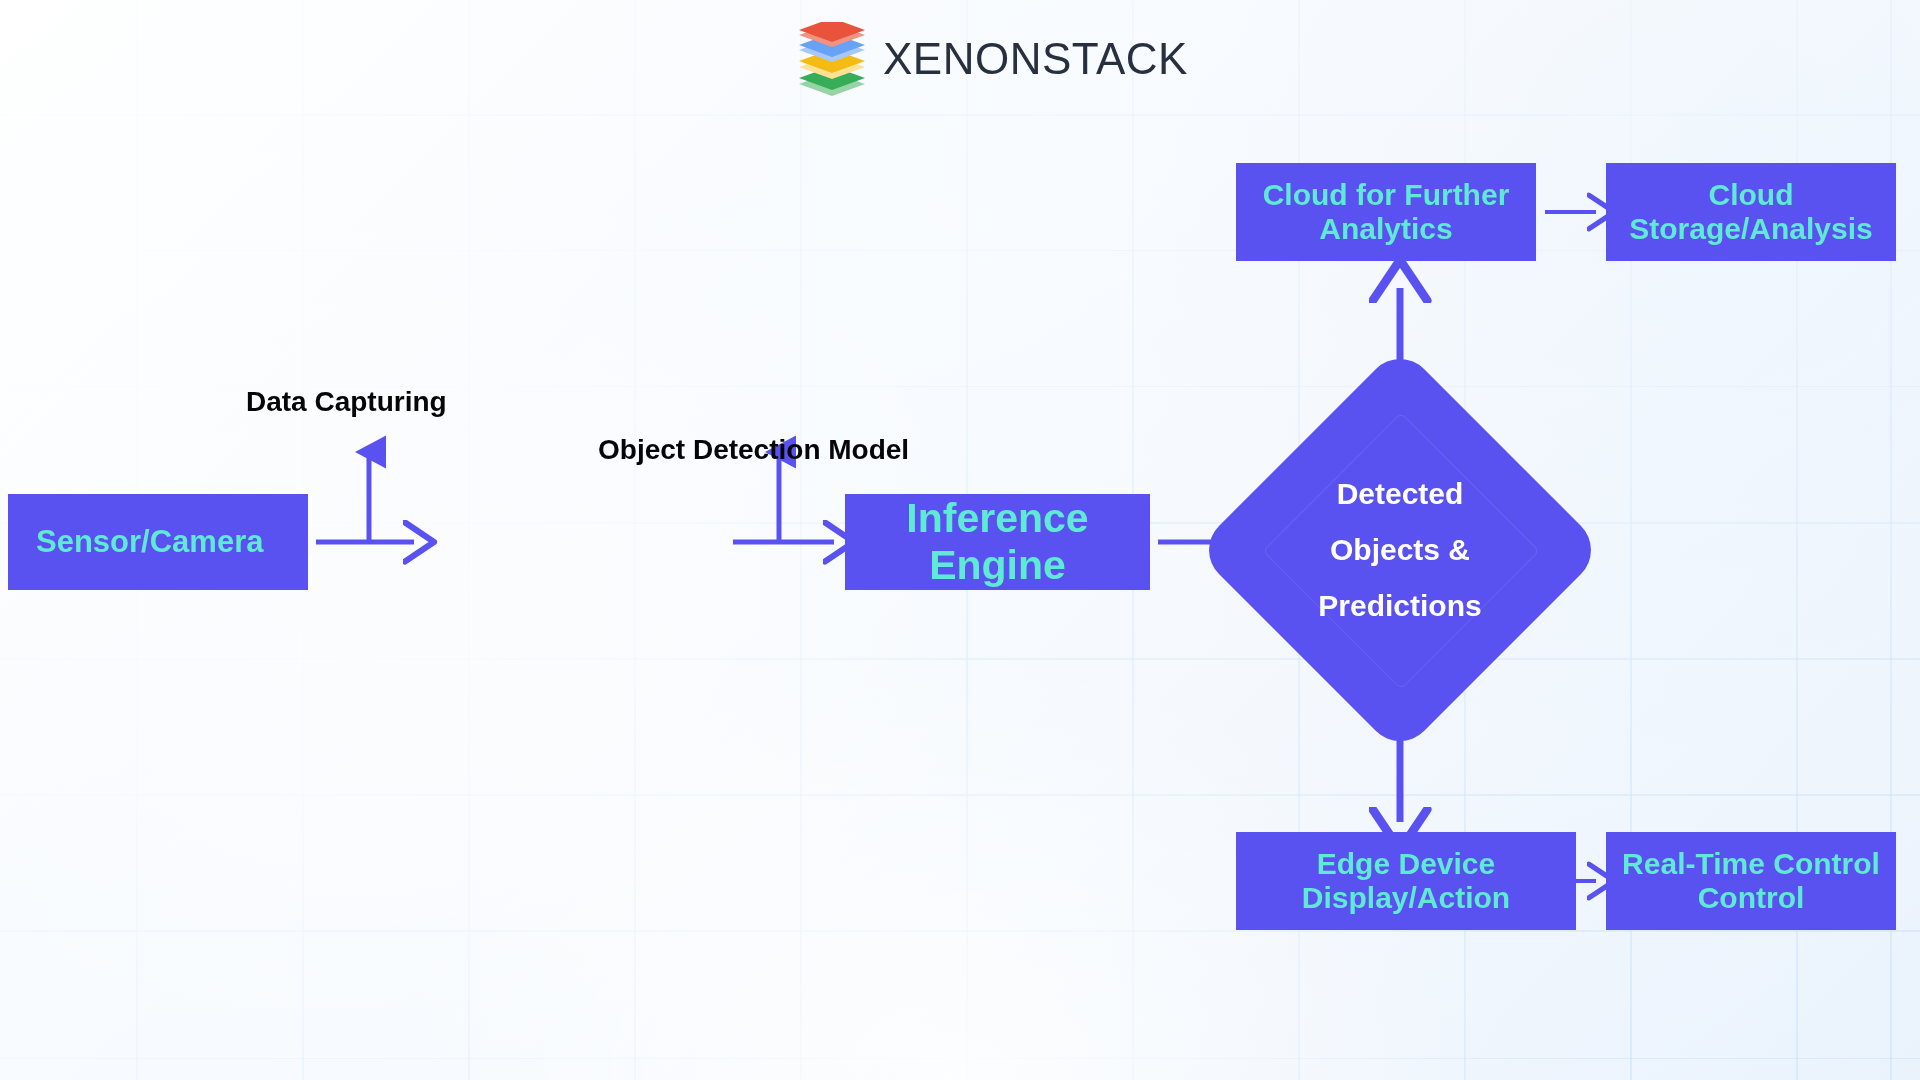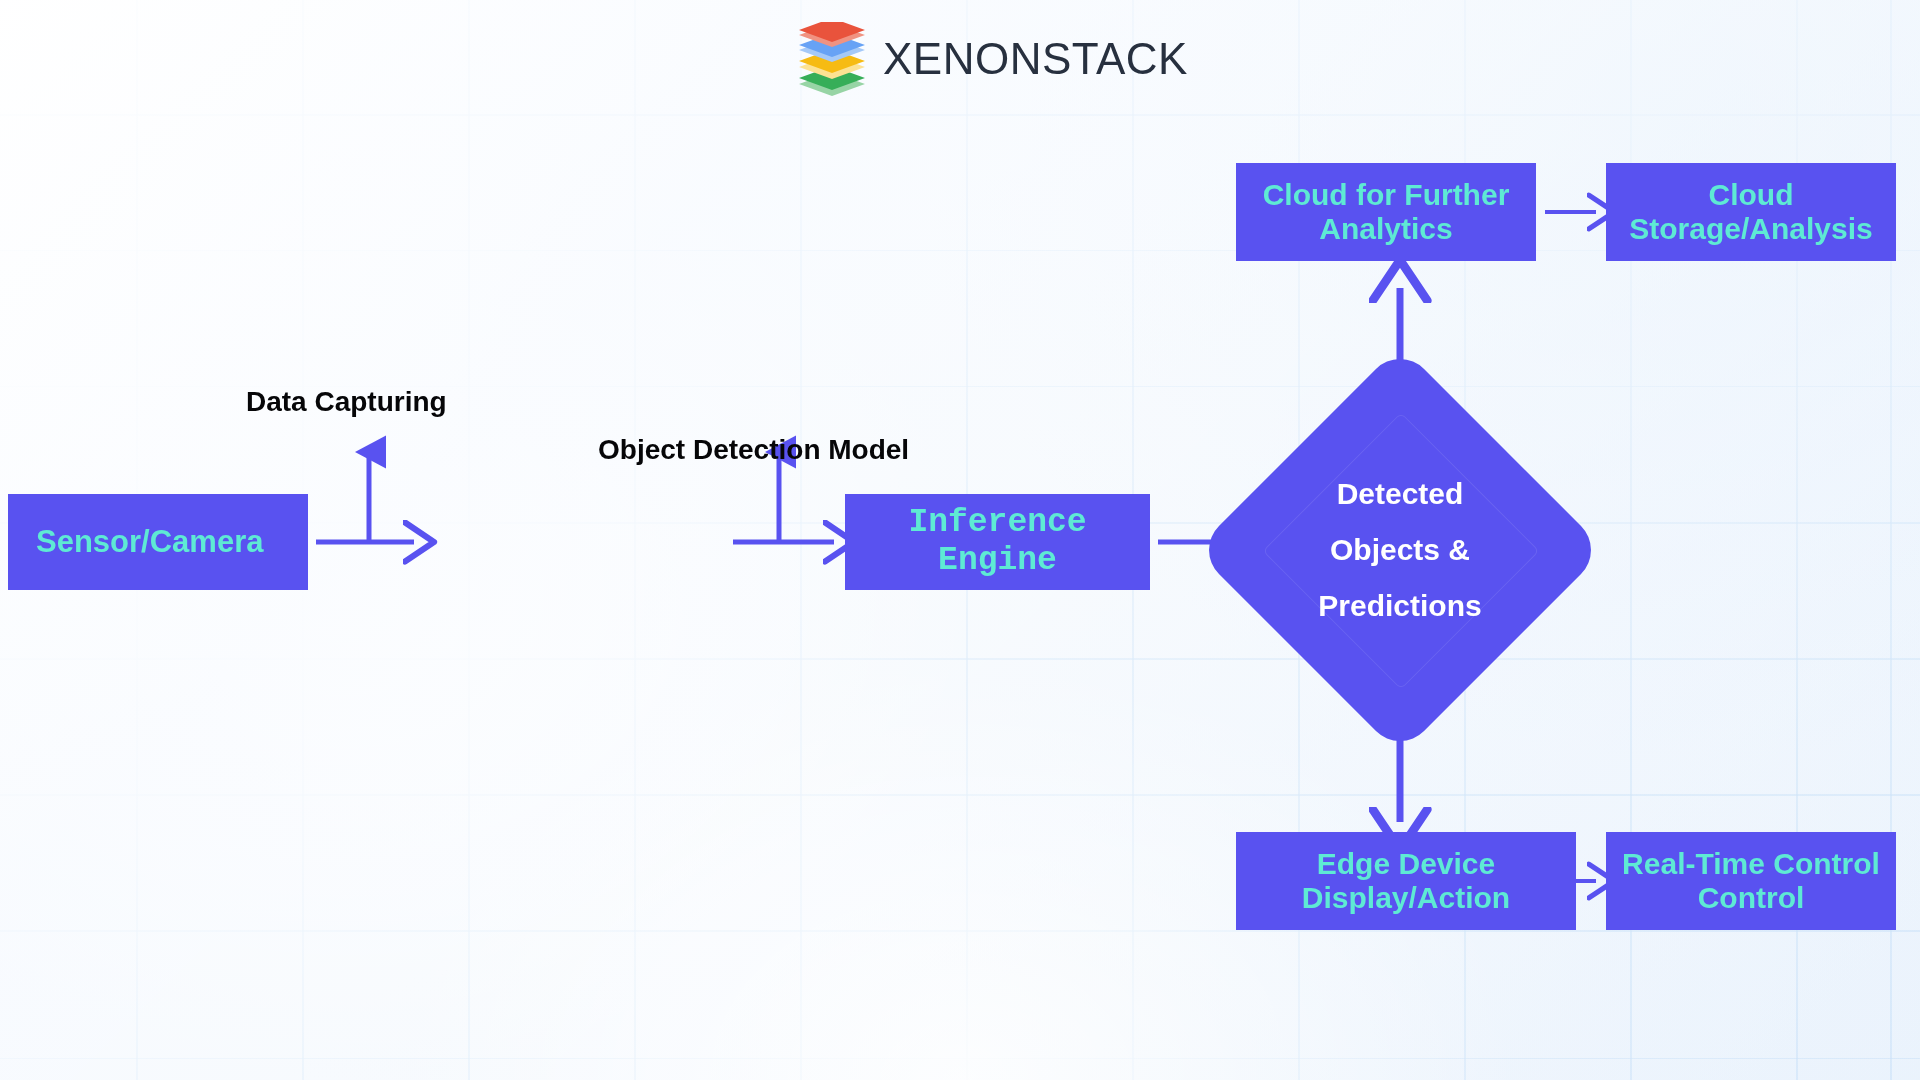--- a/index.html
+++ b/index.html
@@ -64,21 +64,21 @@
     text-align: center;
     font-weight: bold;
     line-height: 1.14;
     box-sizing: border-box;
     padding: 4px 10px;
   }
   .node span { display: block; }
 
   #node-sensor      { left: 8px;    top: 494px; width: 300px; height: 96px;  font-size: 31px; justify-content: flex-start; padding-left: 28px; }
   #node-edge        { left: 425px;  top: 494px; width: 300px; height: 96px;  font-size: 31px; }
-  #node-inference   { left: 845px;  top: 494px; width: 305px; height: 96px;  font-size: 33px; font-family: Liberation Mono, monospace; }
+  #node-inference   { left: 845px;  top: 494px; width: 305px; height: 96px;  font-size: 41px; }
   #node-cloud-further { left: 1236px; top: 163px; width: 300px; height: 98px; font-size: 30px; }
   #node-cloud-store   { left: 1606px; top: 163px; width: 290px; height: 98px; font-size: 30px; }
   #node-edge-display  { left: 1236px; top: 832px; width: 340px; height: 98px; font-size: 30px; }
   #node-alerts        { left: 1606px; top: 832px; width: 290px; height: 98px; font-size: 30px; }
 
   
   #node-diamond {
     position: absolute;
     left: 1255px;
     top: 405px;

